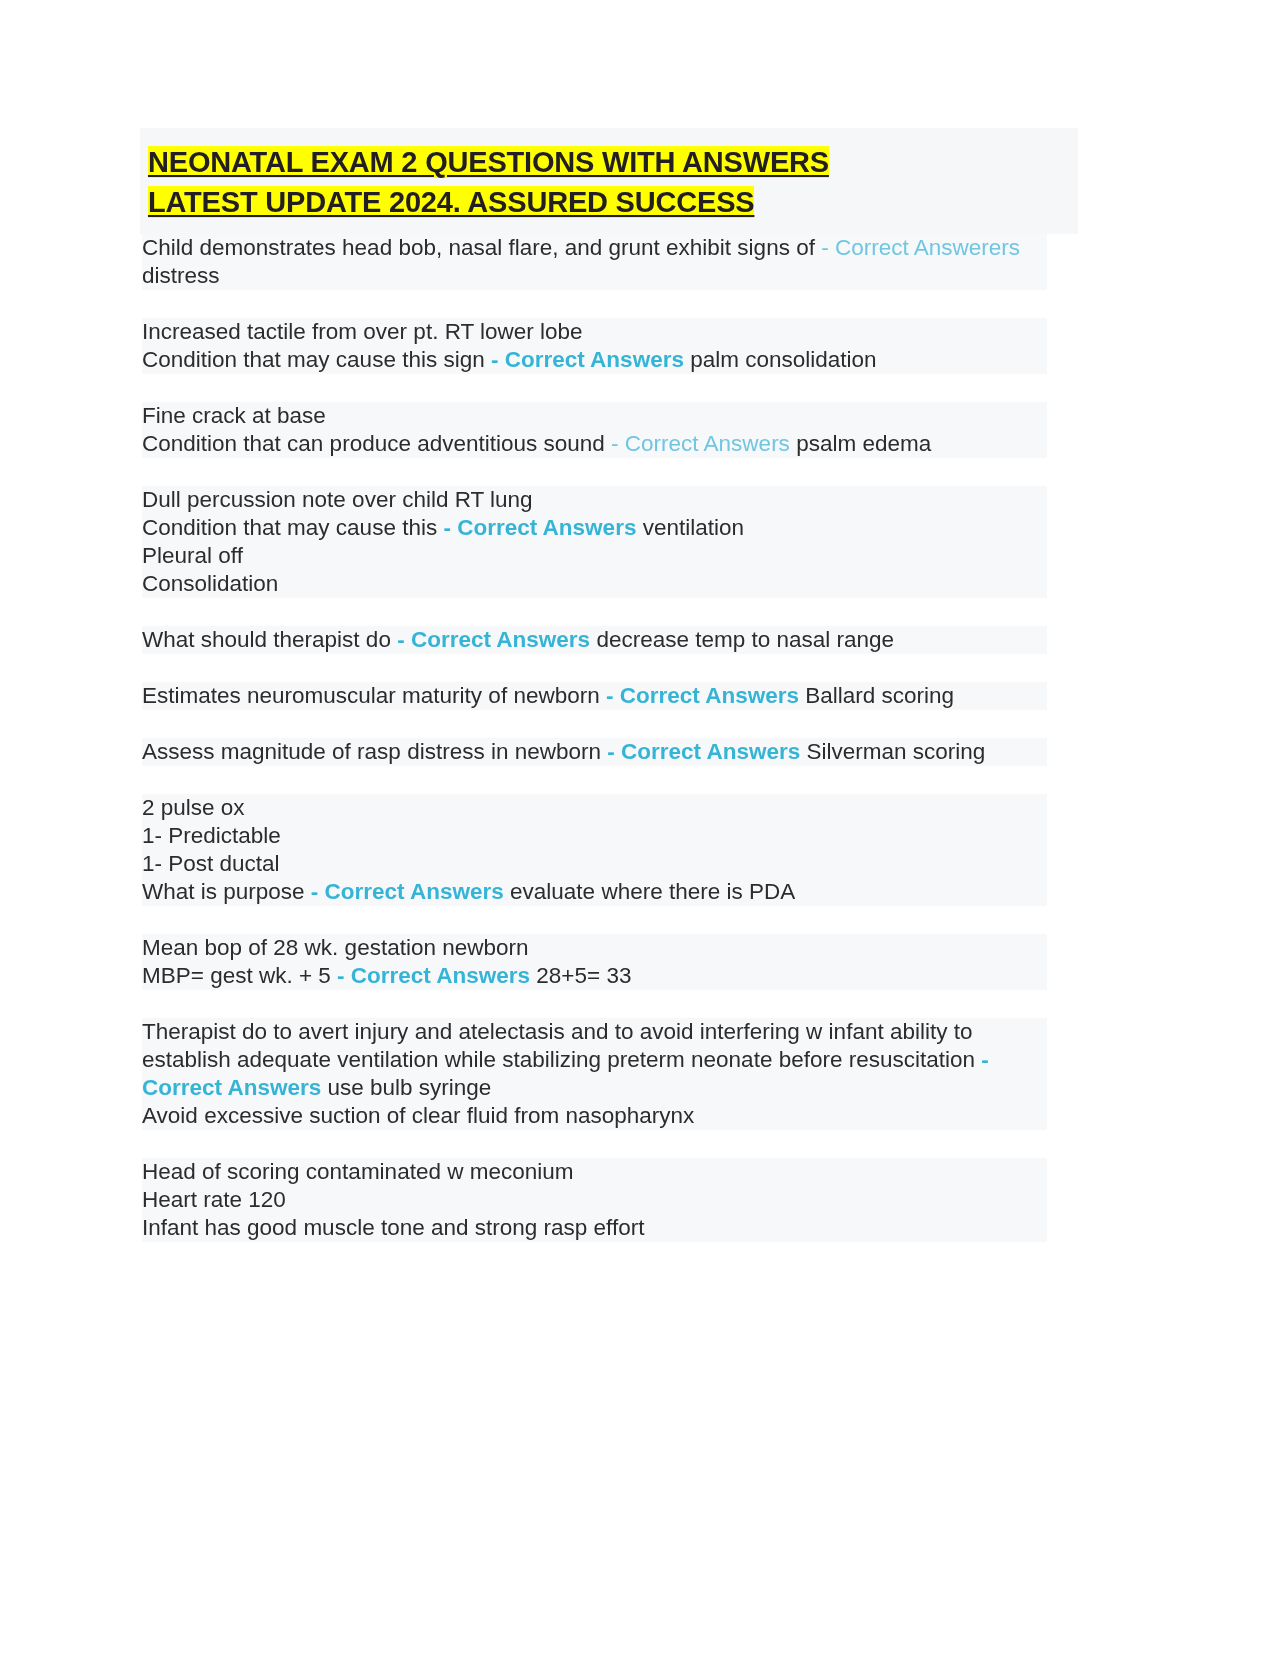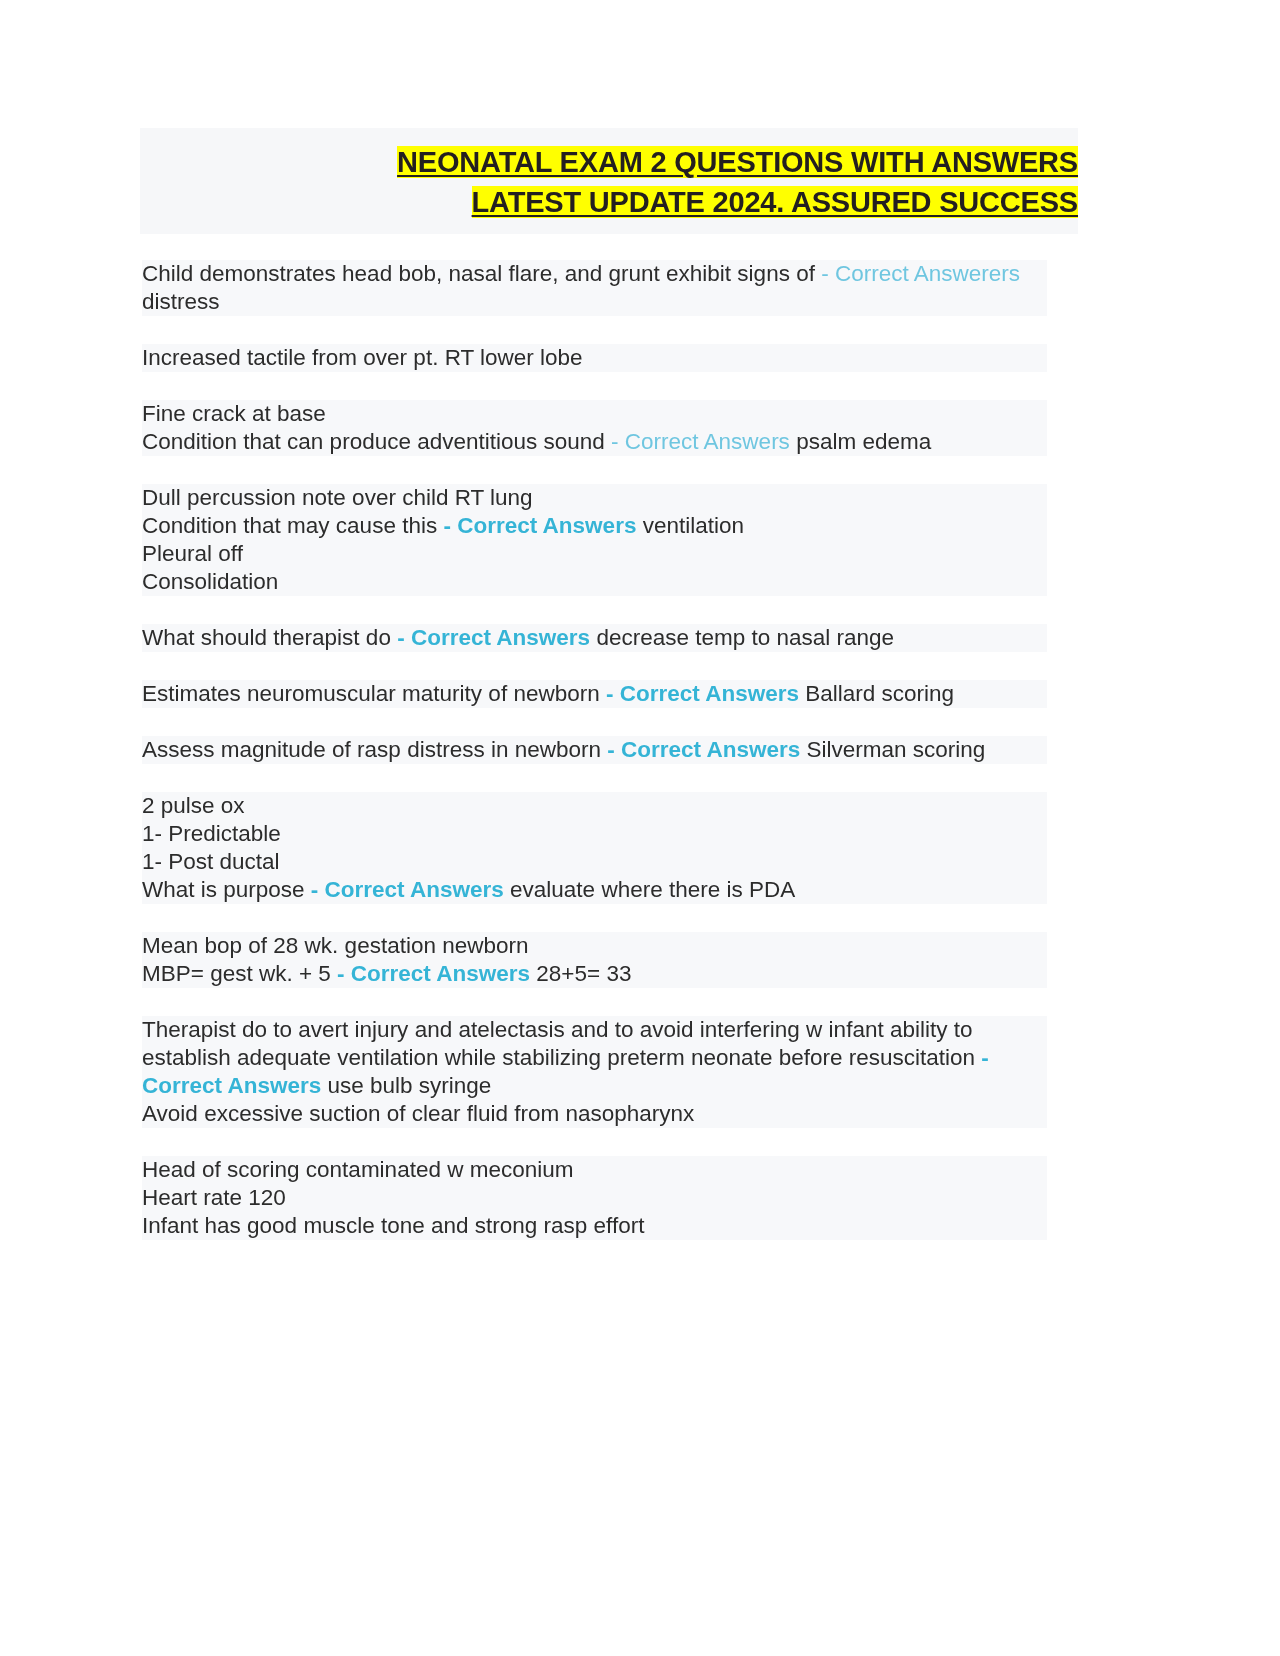--- a/index.html
+++ b/index.html
@@ -18,36 +18,34 @@
     width: 1280px;
     height: 1656px;
     box-sizing: border-box;
     padding: 128px 140px 0 142px;
   }
   .title-block {
     background: #f6f7f9;
     padding: 14px 0 12px 8px;
     margin: 0 -8px 0 -2px;
     width: 930px;
-    text-align: right;
   }
   .title-line {
     font-size: 29px;
     font-weight: bold;
     line-height: 1.38;
     letter-spacing: -0.2px;
     color: #231f20;
   }
   .title-line span.hl {
     background: #ffff00;
     text-decoration: underline;
     text-underline-offset: 3px;
   }
   .content {
-    margin-top: 26px;
   }
   .qa-block {
     margin-bottom: 28px;
   }
   .line {
     font-size: 22.5px;
     line-height: 1.245;
     color: #2c2c2c;
     background: #f7f8fa;
     display: block;
@@ -76,20 +74,21 @@
       <span class="hl">LATEST UPDATE 2024. ASSURED SUCCESS</span>
     </div>
   </div>
 
   <div class="content" id="doc-body">
       <div class="qa-block">
         <div class="line plain"><span>Child demonstrates head bob, nasal flare, and grunt exhibit signs of </span><span class="ans-light">- Correct Answerers</span><span> distress</span></div>
       </div>
       <div class="qa-block">
         <div class="line plain"><span>Increased tactile from over pt. RT lower lobe</span></div>
+        <div class="line plain"><span>Condition that may cause this sign </span><span class="ans-bold">- Correct Answers</span><span> palm consolidation</span></div>
       </div>
       <div class="qa-block">
         <div class="line plain"><span>Fine crack at base</span></div>
         <div class="line plain"><span>Condition that can produce adventitious sound </span><span class="ans-light">- Correct Answers</span><span> psalm edema</span></div>
       </div>
       <div class="qa-block">
         <div class="line plain"><span>Dull percussion note over child RT lung</span></div>
         <div class="line plain"><span>Condition that may cause this </span><span class="ans-bold">- Correct Answers</span><span> ventilation</span></div>
         <div class="line plain"><span>Pleural off</span></div>
         <div class="line plain"><span>Consolidation</span></div>

